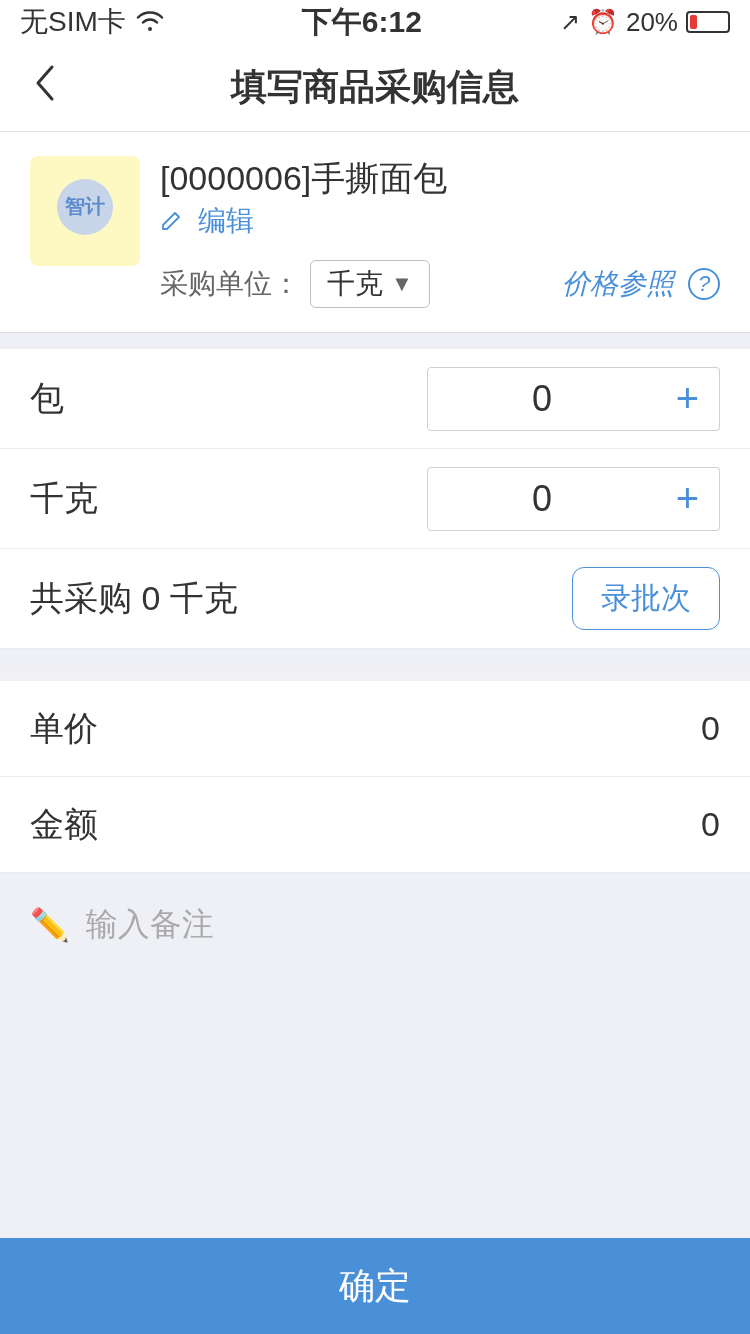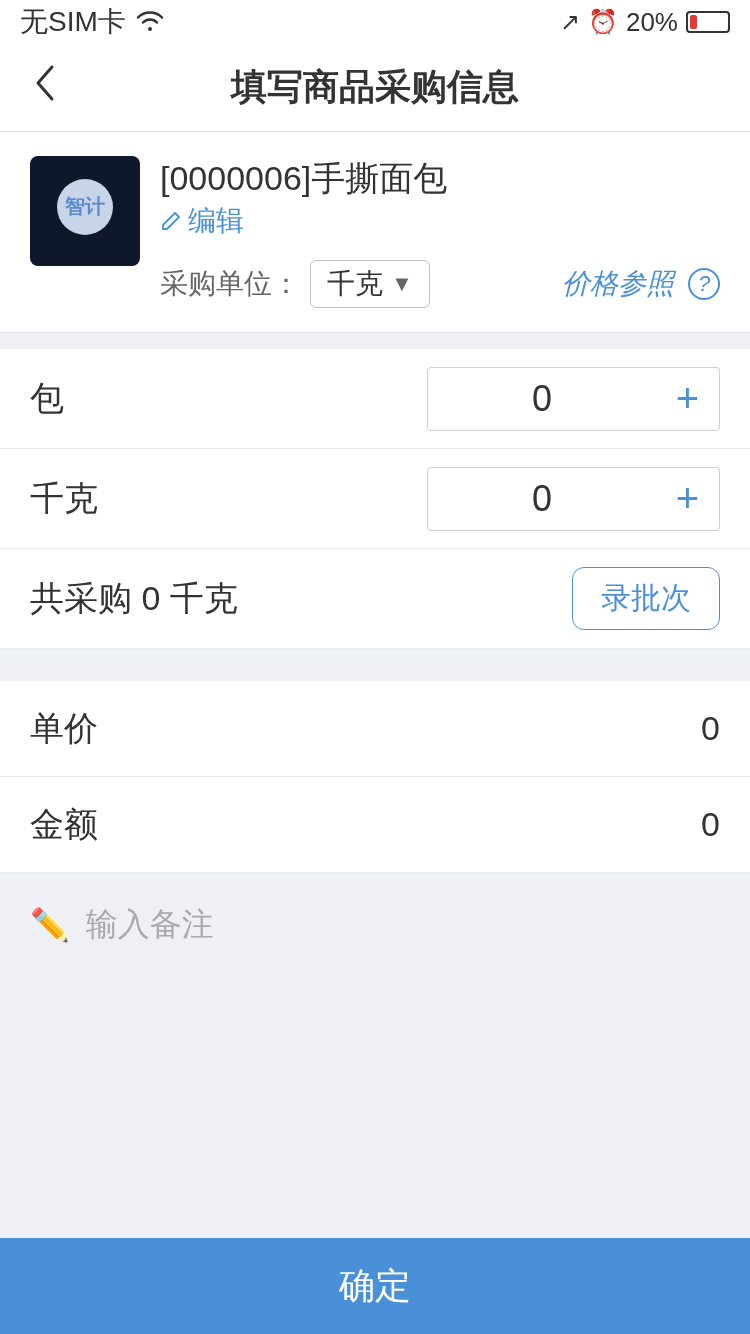--- a/index.html
+++ b/index.html
@@ -96,21 +96,21 @@
       background: #fff;
       padding: 24px 30px;
       display: flex;
       align-items: flex-start;
       gap: 20px;
       border-bottom: 1px solid #e0e0e0;
     }
     .product-image {
       width: 110px;
       height: 110px;
-      background: #0f172a;
+      background: #fef9c3;
       border-radius: 8px;
       display: flex;
       align-items: center;
       justify-content: center;
       flex-shrink: 0;
       font-family: Liberation Serif, serif;
     }
     .product-image-inner {
       font-size: 36px;
       color: #5b8bcf;
@@ -128,21 +128,21 @@
     .product-name {
       font-size: 34px;
       color: #333;
       font-weight: 500;
     }
     .edit-btn {
       color: #4a90d9;
       font-size: 28px;
       display: flex;
       align-items: center;
-      gap: 6px;
+      gap: 16px;
       cursor: pointer;
       white-space: nowrap;
     }
     .unit-row {
       display: flex;
       align-items: center;
       justify-content: space-between;
       margin-top: 20px;
     }
     .unit-select {
@@ -340,20 +340,21 @@
   <div class="status-left">
     <span>无SIM卡</span>
     <span>
       <svg width="28" height="22" viewBox="0 0 28 22" fill="none">
         <path d="M14 18a2 2 0 110 4 2 2 0 010-4z" fill="#333"></path>
         <path d="M7 13.5C8.8 11.6 11.3 10.5 14 10.5s5.2 1.1 7 3" stroke="#333" stroke-width="2.5" stroke-linecap="round" fill="none"></path>
         <path d="M2 8.5C5.1 5.3 9.3 3.5 14 3.5s8.9 1.8 12 5" stroke="#333" stroke-width="2.5" stroke-linecap="round" fill="none"></path>
       </svg>
     </span>
   </div>
+  <div class="status-center">下午6:12</div>
   <div class="status-right">
     <span style="font-size:24px;">↗</span>
     <span style="font-size:24px;">⏰</span>
     <span>20%</span>
     <span class="battery-icon">
       <span class="battery-body">
         <span class="battery-fill"></span>
       </span>
     </span>
   </div>

